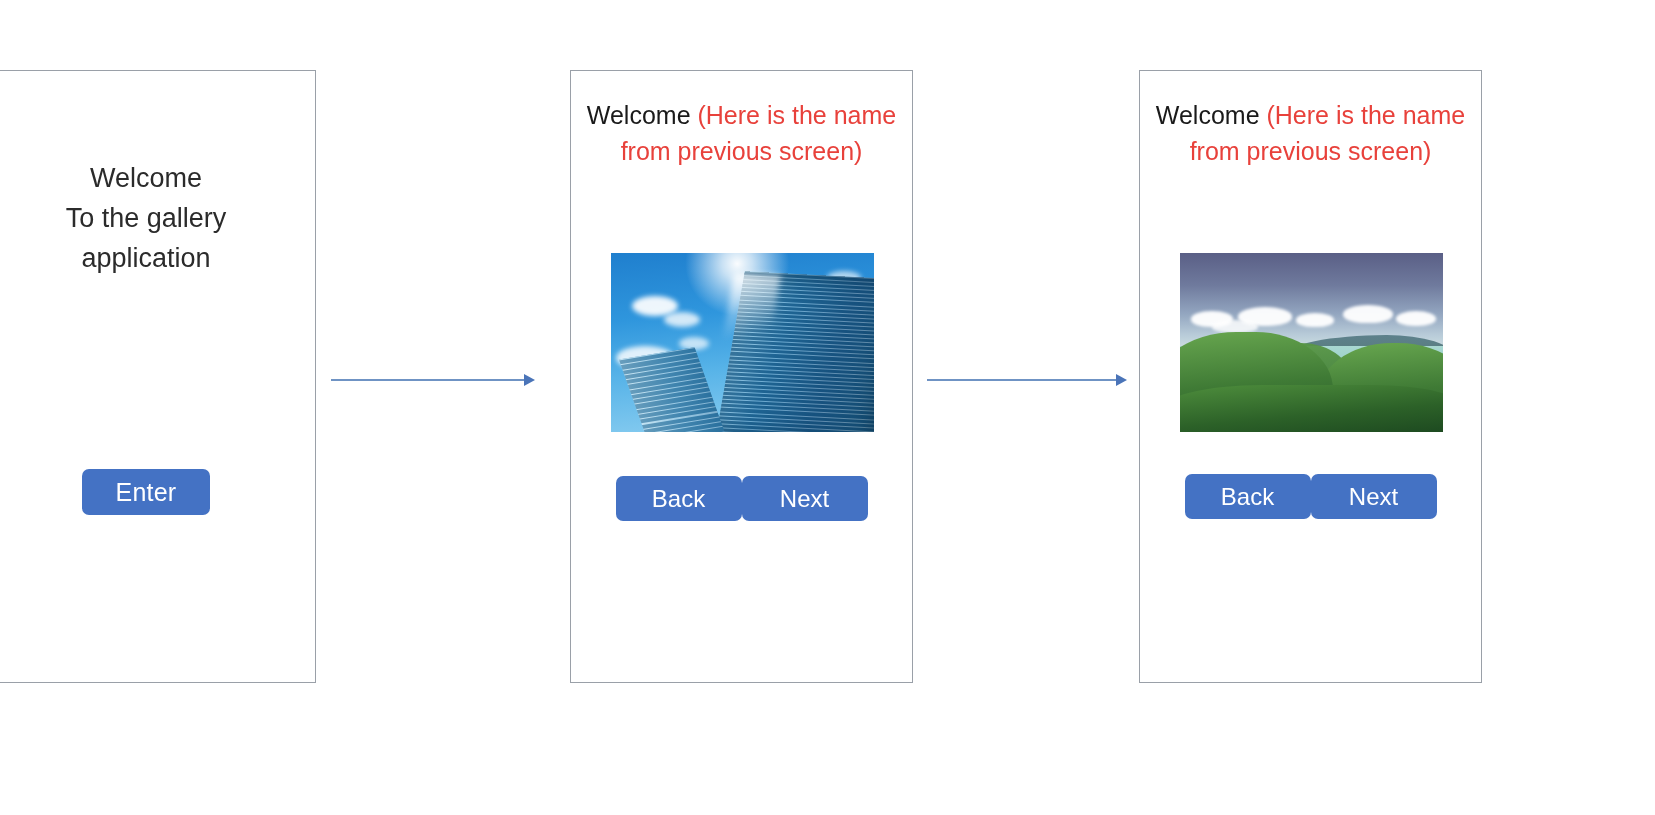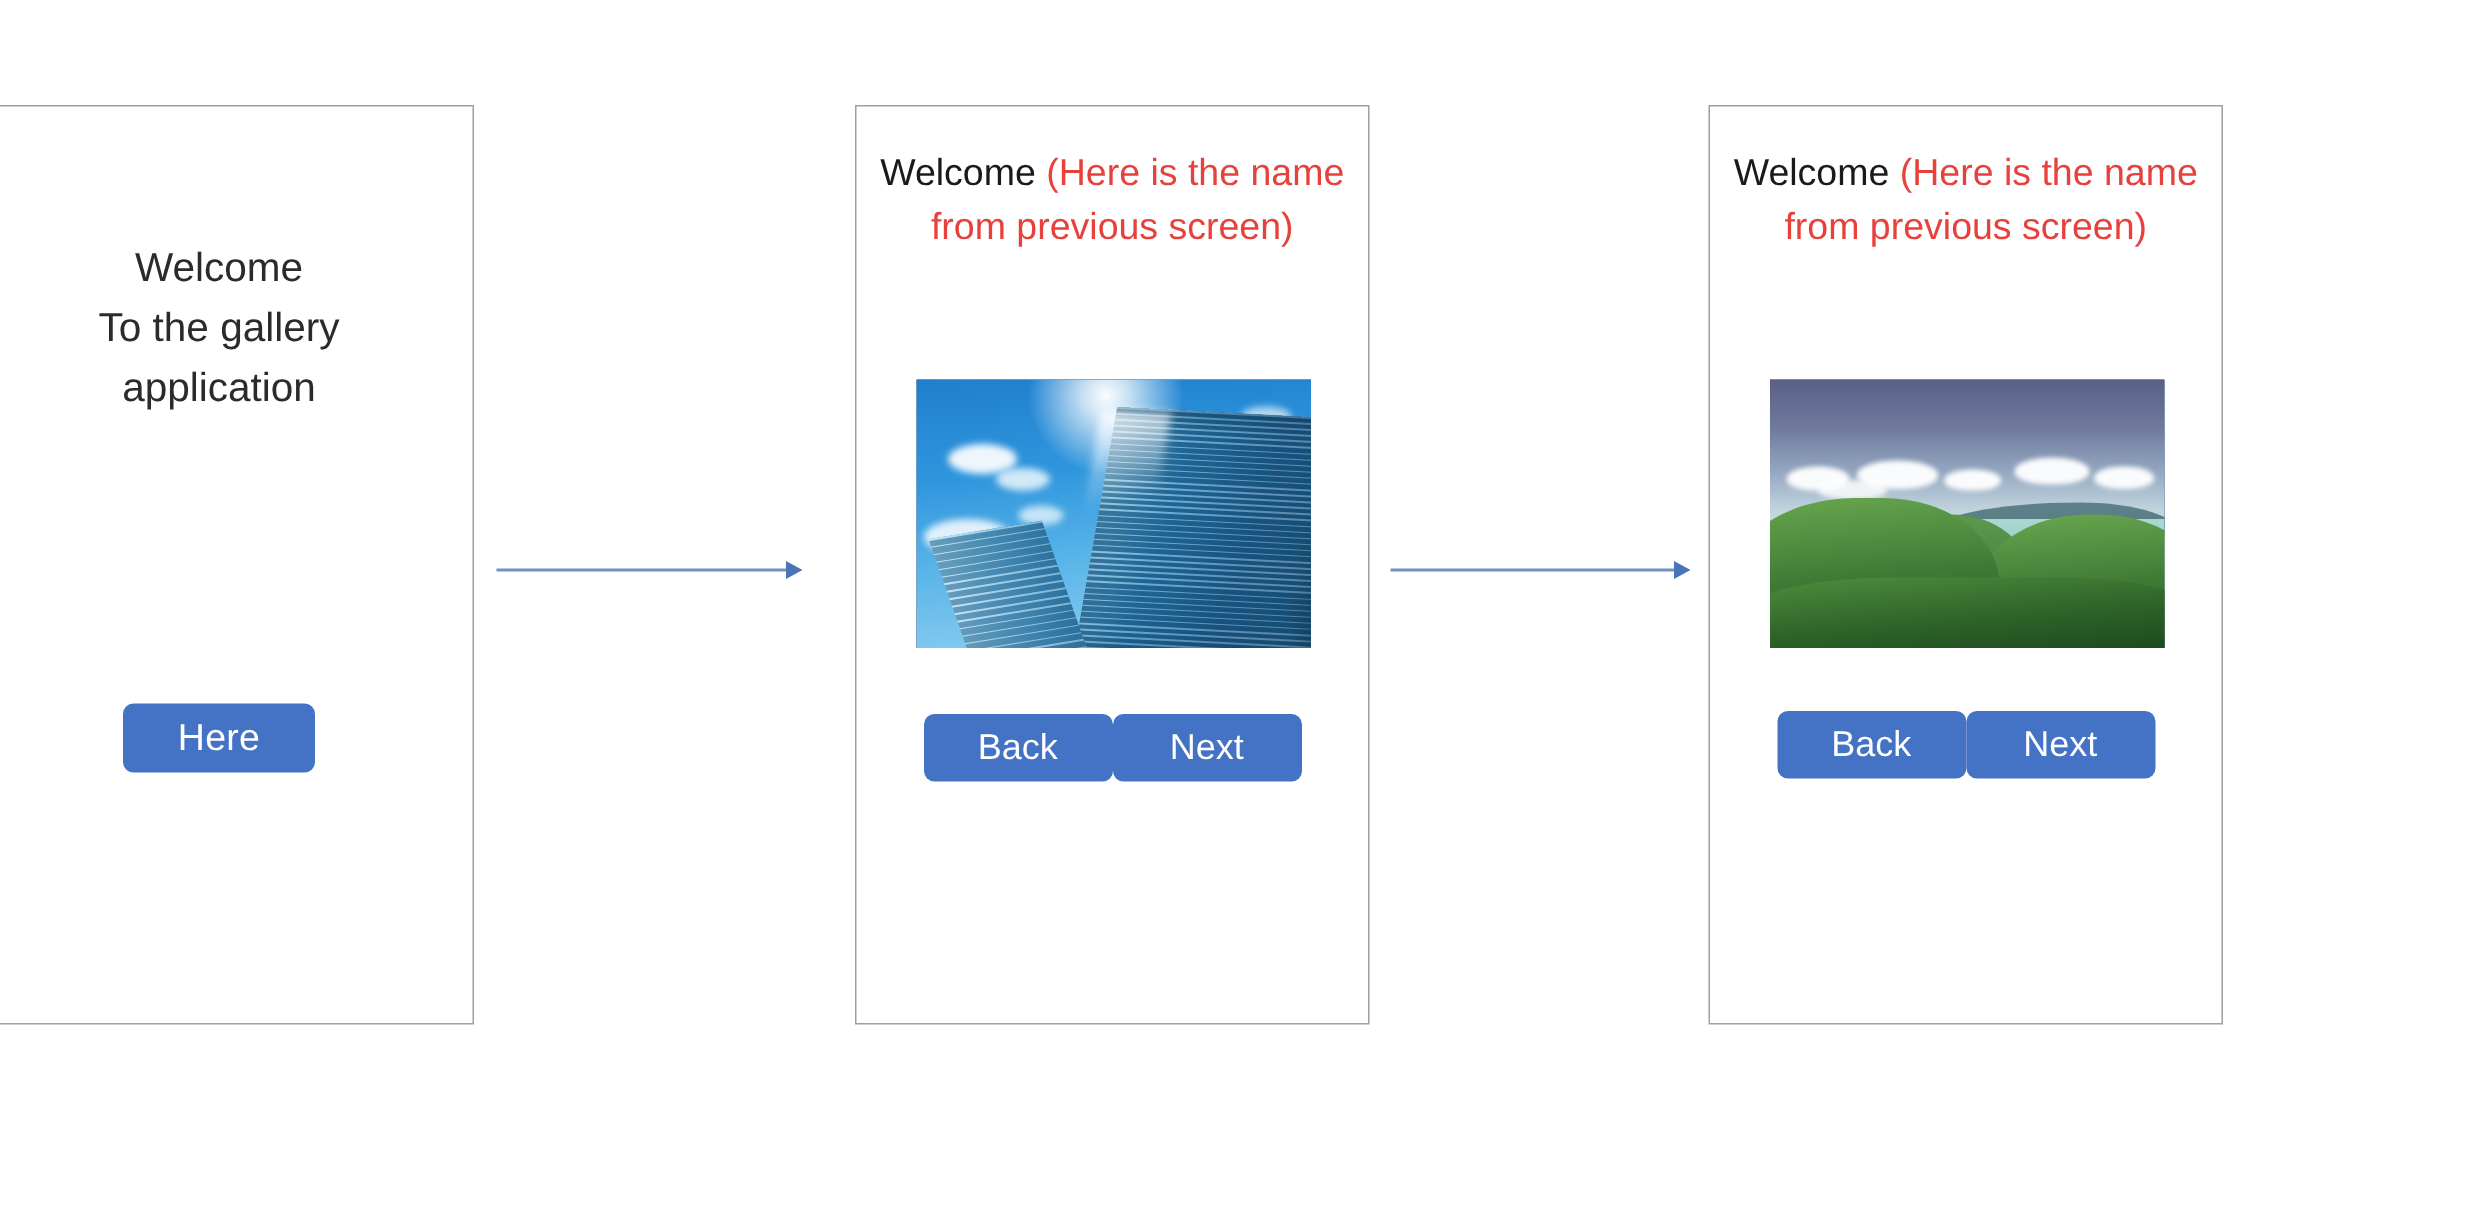--- a/index.html
+++ b/index.html
@@ -351,21 +351,21 @@
 
   <div class="screen" id="screen-1">
 
     <div class="welcome-block">
       <span class="line">Welcome</span>
       <span class="line">To the gallery</span>
       <span class="line">application</span>
     </div>
 
 
-    <button class="start-button">Here</button>
+    <button class="start-button">Enter</button>
   </div>
 
   <div class="arrow" id="arrow-1">
     <div class="shaft"></div>
     <div class="head"></div>
   </div>
 
   <div class="screen" id="screen-2">
 
     <div class="screen-title">

